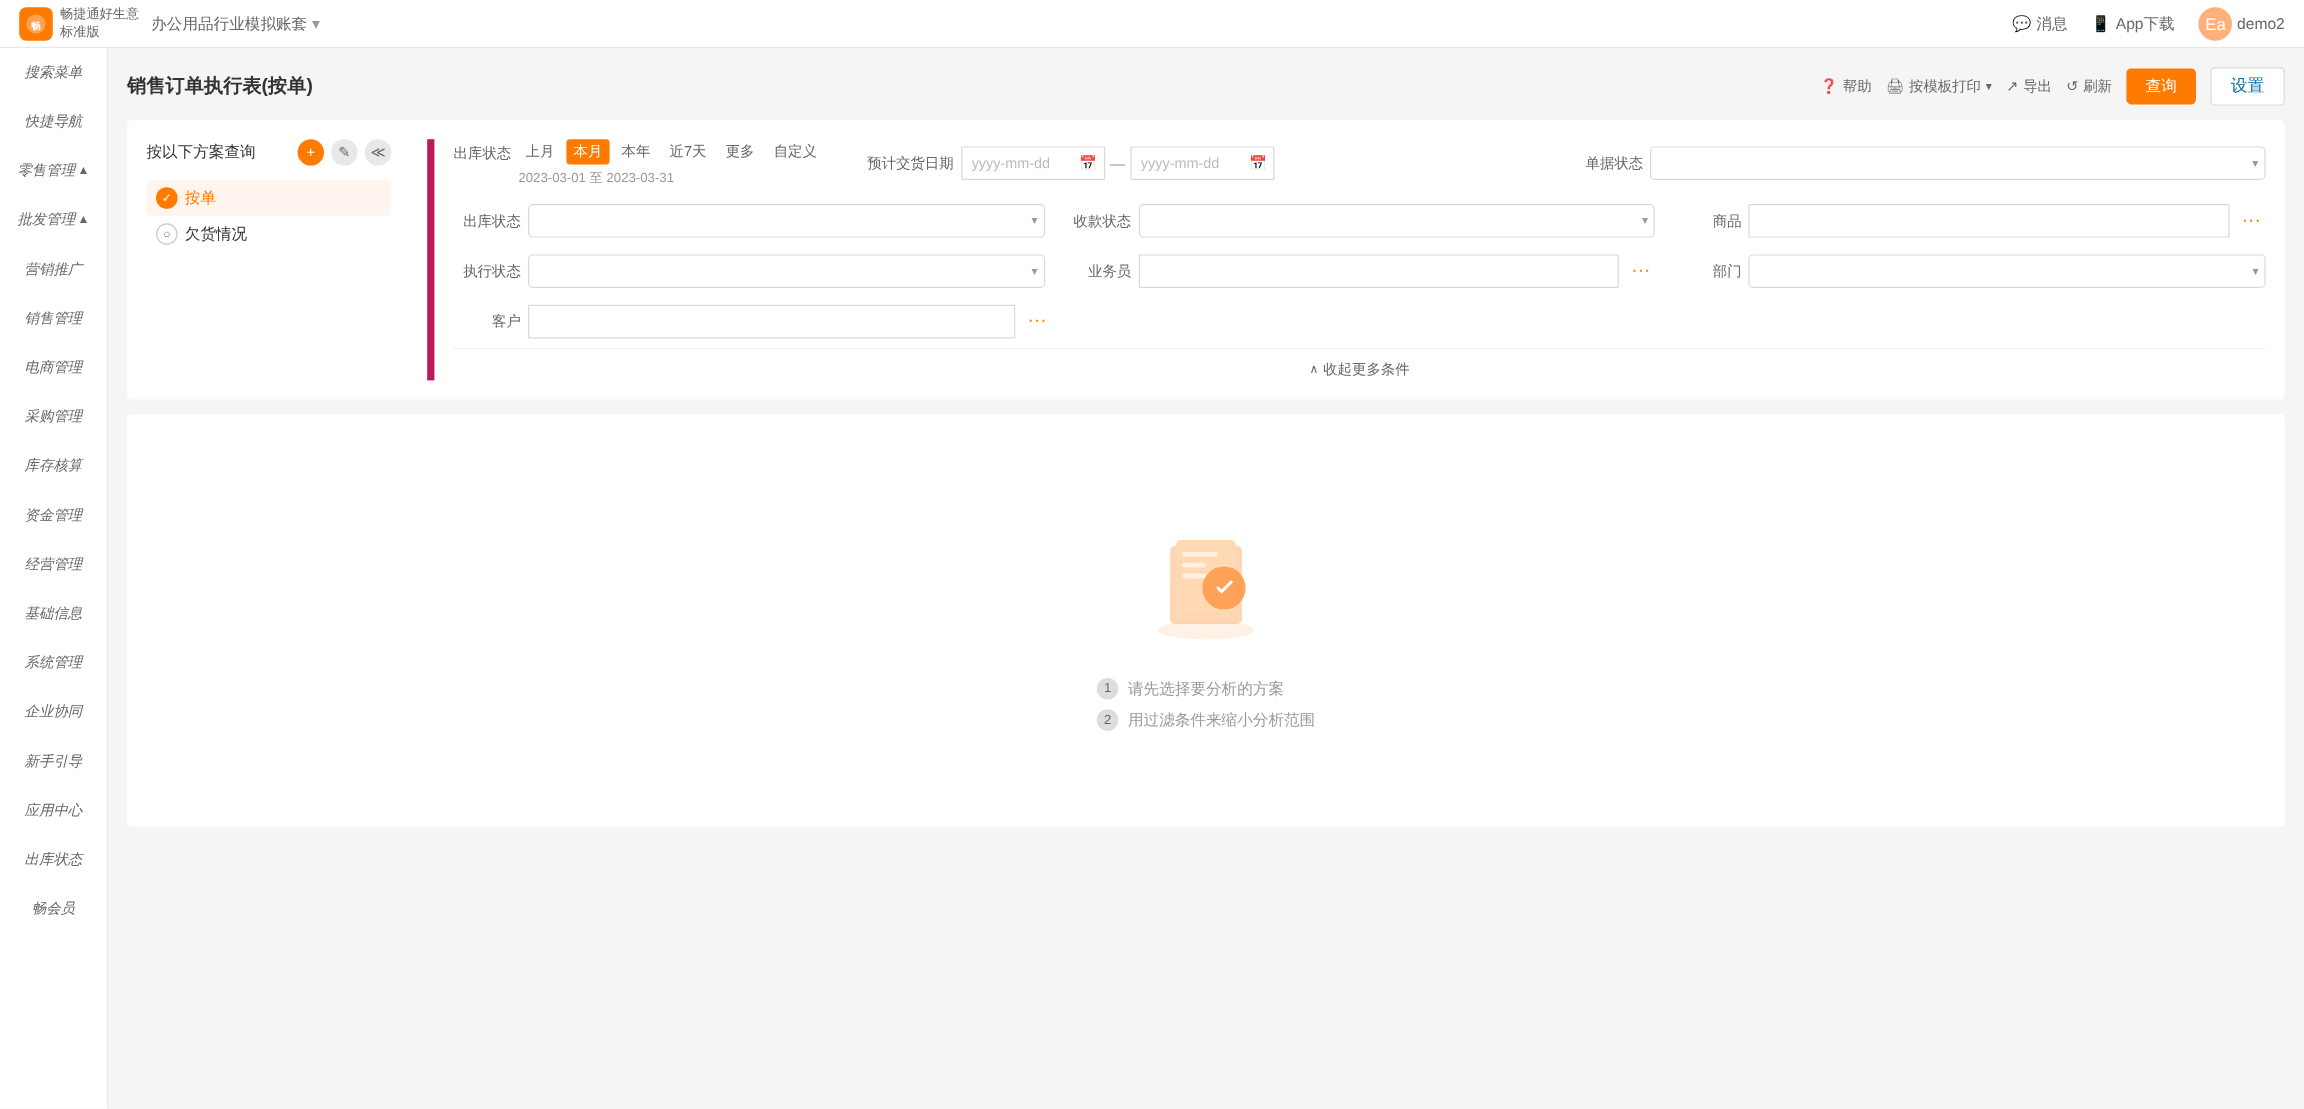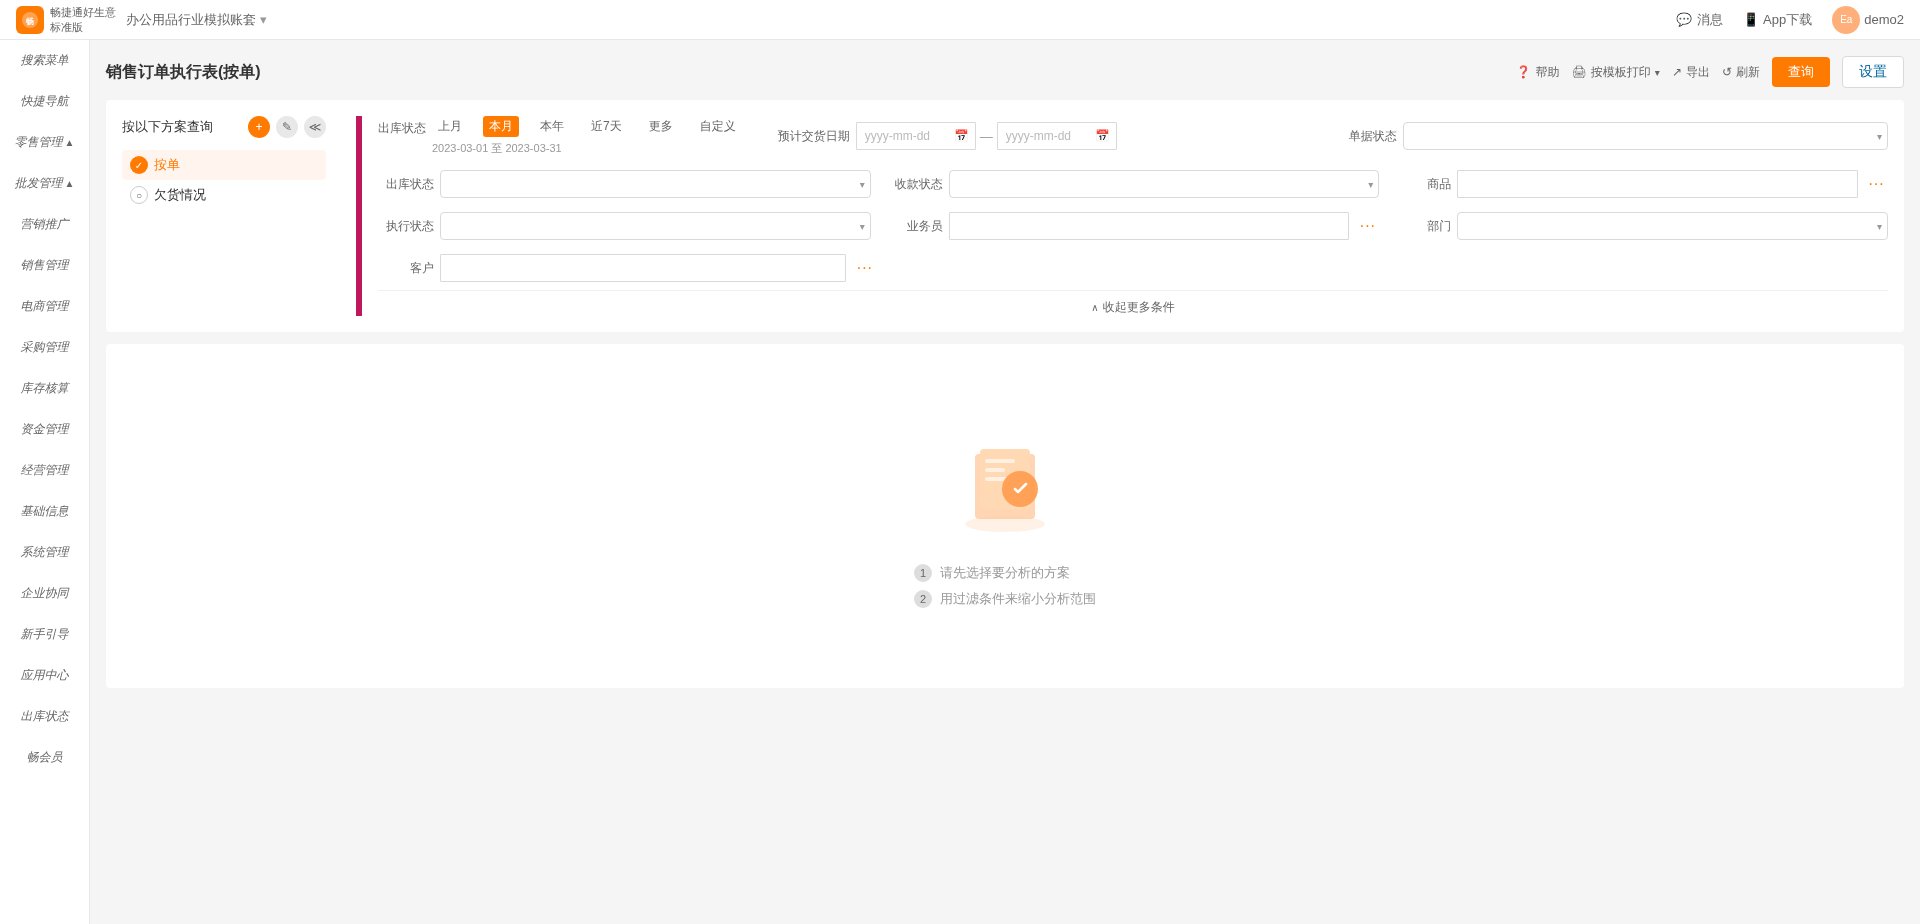--- a/index.html
+++ b/index.html
@@ -16,21 +16,21 @@
       justify-content: space-between;
       z-index: 100;
     }
     .top-bar-left { display: flex; align-items: center; gap: 10px; }
     .logo-area { display: flex; align-items: center; gap: 6px; }
     .logo-icon { width: 28px; height: 28px; background: #ff7a00; border-radius: 6px; display: flex; align-items: center; justify-content: center; color: white; font-size: 10px; font-weight: bold; }
     .logo-text { font-size: 11px; color: #666; line-height: 1.3; }
     .breadcrumb-area { display: flex; align-items: center; gap: 4px; color: #666; font-size: 13px; }
     .top-bar-right { display: flex; align-items: center; gap: 20px; }
     .top-bar-action { display: flex; align-items: center; gap: 4px; color: #666; font-size: 13px; cursor: pointer; }
-    .avatar { width: 28px; height: 28px; border-radius: 50%; background: #ffb07a; display: flex; align-items: center; justify-content: center; color: white; font-size: 10px; }
+    .avatar { width: 28px; height: 28px; border-radius: 50%; background: #ffb07a; display: flex; align-items: center; justify-content: center; color: white; font-size: 14px; }
 
     
     .main-layout { display: flex; flex: 1; overflow: hidden; }
 
     
     .sidebar { width: 90px; background: #fff; border-right: 1px solid #e8e8e8; display: flex; flex-direction: column; overflow-y: auto; }
     .sidebar-item { padding: 12px 4px; text-align: center; cursor: pointer; color: #666; font-size: 12px; transition: all 0.2s; font-style: italic; }
     .sidebar-item.has-sub { display: flex; align-items: center; justify-content: center; gap: 2px; }
     .sidebar-sub-arrow { font-size: 10px; }
 
@@ -257,21 +257,21 @@
           </div>
         </div>
 
         <div class="right-panel">
 
           <div class="rp-row">
 
             <div style="display:flex;align-items:flex-start;gap:6px;flex:none;">
               <span class="rp-field-label" style="min-width:auto;padding-top:4px;">出库状态</span>
               <div style="display:flex;flex-direction:column;gap:4px;">
-                <div style="display:flex;align-items:center;gap:15px;">
+                <div style="display:flex;align-items:center;gap:4px;">
                   <span class="date-tab">上月</span>
                   <span class="date-tab active">本月</span>
                   <span class="date-tab">本年</span>
                   <span class="date-tab">近7天</span>
                   <span class="date-tab">更多</span>
                   <span class="date-tab">自定义</span>
                 </div>
                 <div style="font-size:11px;color:#999;">2023-03-01 至 2023-03-31</div>
               </div>
             </div>

